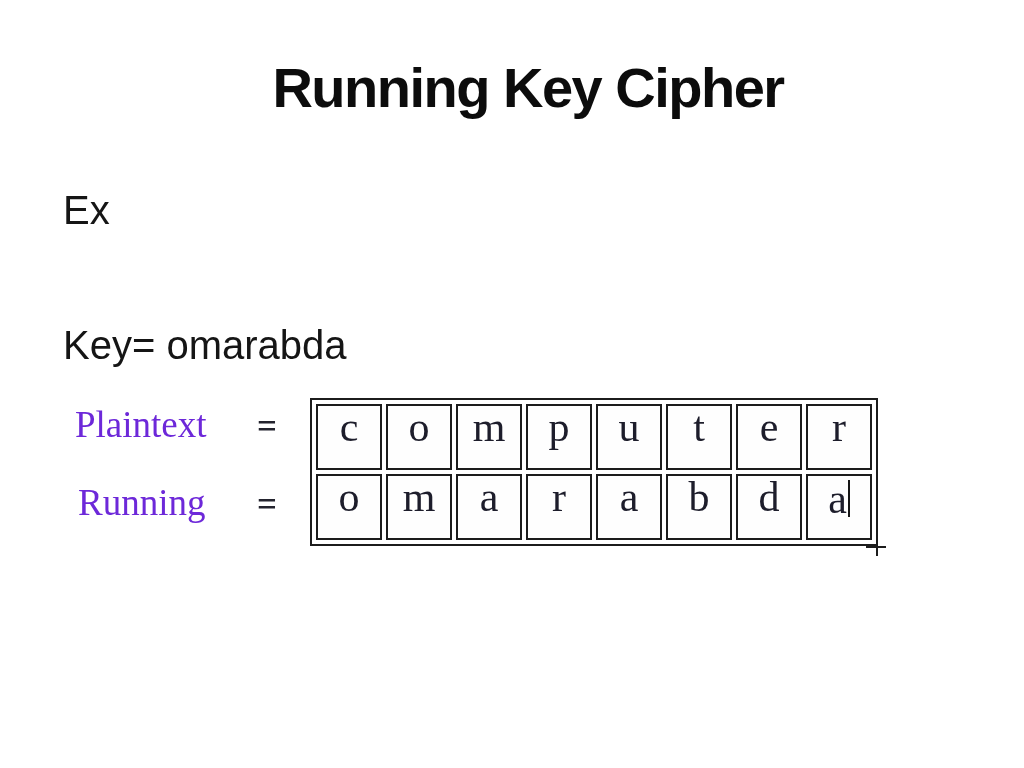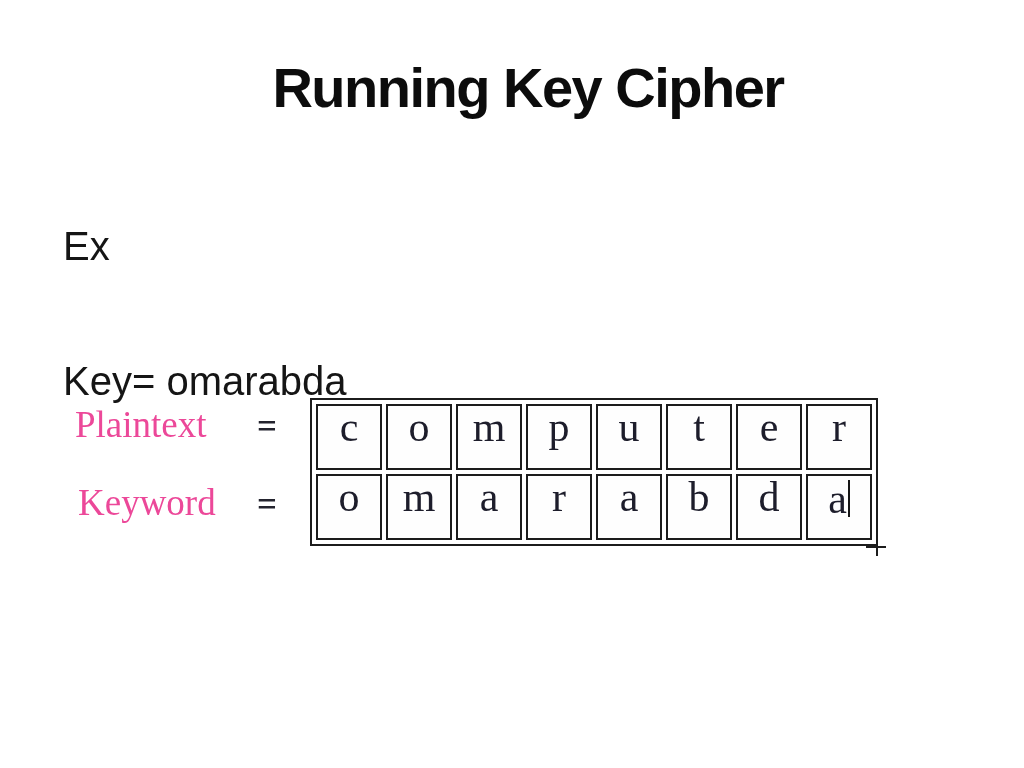--- a/index.html
+++ b/index.html
@@ -33,41 +33,40 @@
   }
 
   
   .body-line {
     position: absolute;
     left: 63px;
     font-size: 40px;
     line-height: 1.0;
     color: #151515;
     white-space: pre;
-    margin-top: 36px;
   }
   .body-line.ex   { top: 190px; }
   .body-line.p    { top: 258px; }
   .body-line.key  { top: 325px; text-align: right; }
 
   
   .figure {
     position: absolute;
     left: 0;
     top: 388px;
     width: 960px;
     height: 178px;
     font-family: "Liberation Serif", "DejaVu Serif", serif;
     color: #23232e;
   }
   .fig-label {
     position: absolute;
     font-size: 37px;
     line-height: 1.0;
-    color: #ec4899;
+    color: #6d28d9;
   }
   .fig-label.plaintext { left: 75px; top: 18px; }
   .fig-label.keyword   { left: 78px; top: 96px; }
   .fig-eq {
     position: absolute;
     font-size: 35px;
     font-weight: 700;
     line-height: 1.0;
     color: #23232e;
   }
@@ -136,21 +135,21 @@
   <h1 class="title">Running Key Cipher</h1>
 
   <div class="body-line ex">Ex</div>
   <div class="body-line key">Key= omarabda</div>
 
   <div class="figure">
 
     <span class="fig-label plaintext">Plaintext</span>
     <span class="fig-eq eq1">=</span>
 
-    <span class="fig-label keyword">Keyword</span>
+    <span class="fig-label keyword">Running</span>
     <span class="fig-eq eq2">=</span>
 
     <table class="cipher-table">
       <tbody>
         <tr>
           <td><span class="cell-letter">c</span></td>
           <td><span class="cell-letter">o</span></td>
           <td><span class="cell-letter">m</span></td>
           <td><span class="cell-letter">p</span></td>
           <td><span class="cell-letter">u</span></td>

